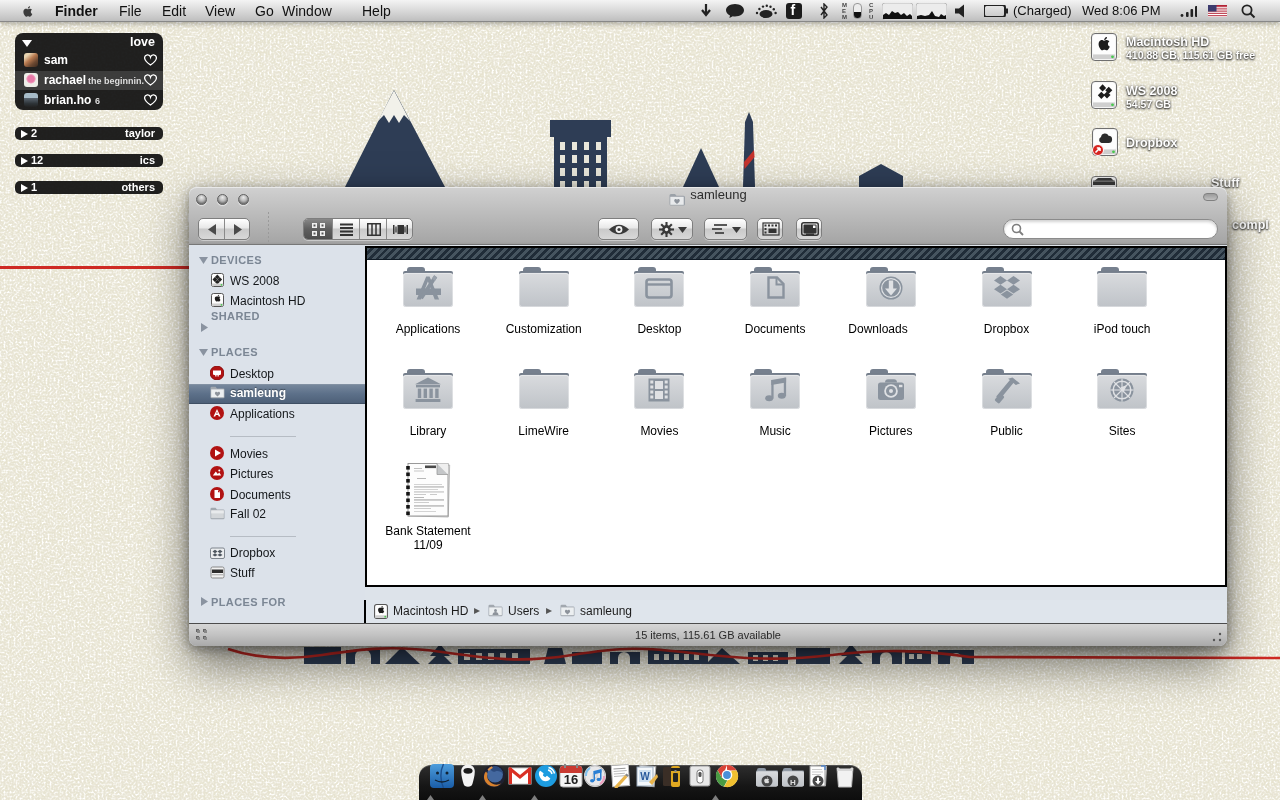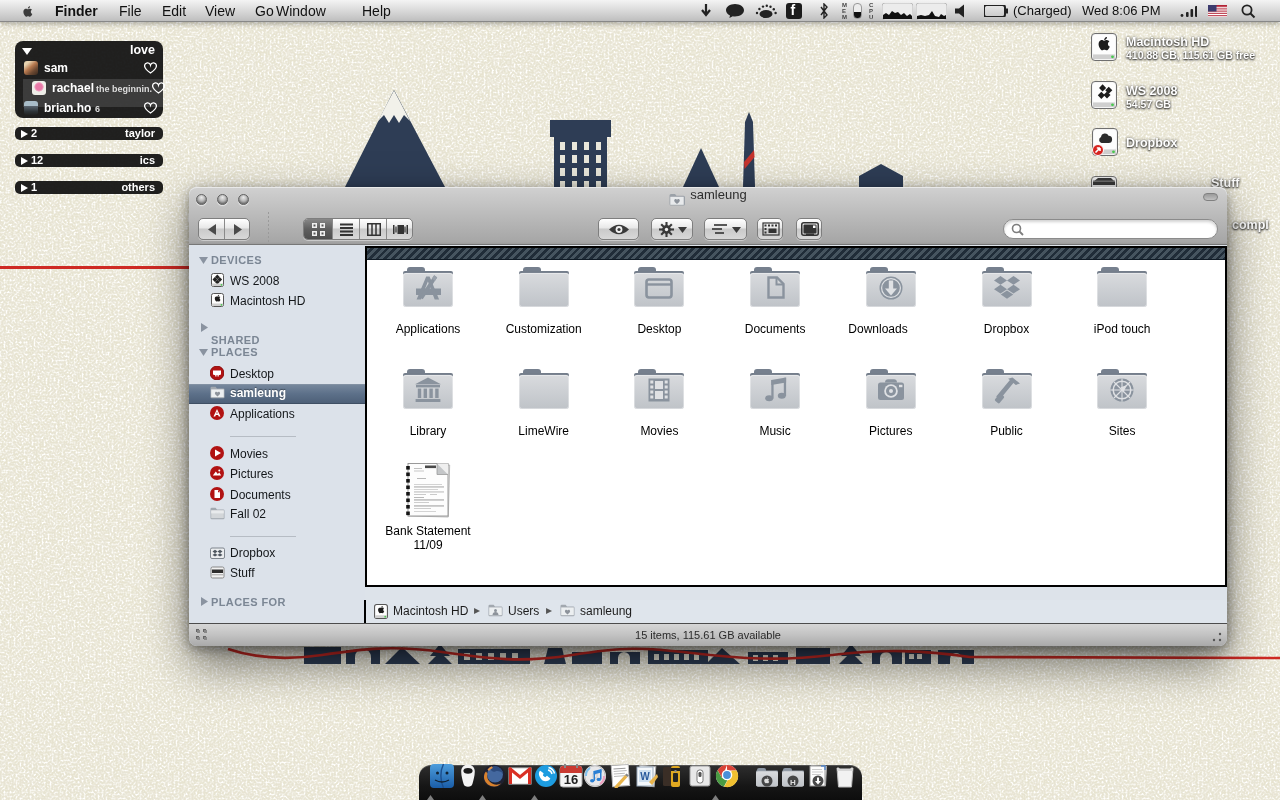--- a/index.html
+++ b/index.html
@@ -201,21 +201,21 @@
 
 <div id="menubar">
   <svg class="abs" style="left:21px;top:4px" width="13" height="15" viewBox="-20 -14 200 200">
       <path fill="#3c3c3c" d="M150.37 130.25c-2.45 5.66-5.35 10.87-8.71 15.66-4.58 6.53-8.33 11.05-11.22 13.56-4.48 4.12-9.28 6.23-14.42 6.35-3.69 0-8.14-1.05-13.32-3.18-5.197-2.12-9.973-3.17-14.34-3.17-4.58 0-9.492 1.05-14.746 3.17-5.262 2.13-9.501 3.24-12.742 3.35-4.929 0.21-9.842-1.96-14.746-6.52-3.13-2.73-7.045-7.41-11.735-14.04-5.032-7.08-9.169-15.29-12.41-24.65-3.471-10.11-5.211-19.9-5.211-29.378 0-10.857 2.346-20.221 7.045-28.068 3.693-6.303 8.606-11.275 14.755-14.925 6.149-3.65 12.793-5.51 19.948-5.629 3.915 0 9.049 1.211 15.429 3.591 6.362 2.388 10.447 3.599 12.238 3.599 1.339 0 5.877-1.416 13.57-4.239 7.275-2.618 13.415-3.702 18.445-3.275 13.63 1.1 23.87 6.473 30.68 16.153-12.19 7.386-18.22 17.731-18.1 31.002 0.11 10.337 3.86 18.939 11.23 25.769 3.34 3.17 7.07 5.62 11.22 7.36-0.9 2.61-1.85 5.11-2.86 7.51zM119.11 7.24c0 8.102-2.96 15.667-8.86 22.669-7.12 8.324-15.732 13.134-25.071 12.375-0.119-0.972-0.188-1.995-0.188-3.07 0-7.778 3.386-16.102 9.399-22.908 3.002-3.446 6.82-6.311 11.45-8.597 4.62-2.252 8.99-3.497 13.1-3.737 0.12 1.083 0.17 2.166 0.17 3.268z"></path>
     </svg>
   <span class="mitem bold" style="left:55px">Finder</span>
   <span class="mitem" style="left:119px">File</span>
   <span class="mitem" style="left:162px">Edit</span>
   <span class="mitem" style="left:205px">View</span>
   <span class="mitem" style="left:255px">Go</span>
-  <span class="mitem" style="left:276px">Window</span>
+  <span class="mitem" style="left:282px">Window</span>
   <span class="mitem" style="left:362px">Help</span>
 
   <svg class="abs" style="left:698px;top:3px" width="16" height="16">
       <path d="M8 1 V11 M4 7 L8 12 L12 7" stroke="#222" stroke-width="2.2" fill="none"></path>
     </svg>
   <svg class="abs" style="left:726px;top:4px" width="18" height="15">
       <path fill="#222" d="M9 0 C4 0 0 2.8 0 6.3 c0 2.2 1.6 4.1 4 5.2 L3.4 14 6.8 12.3 C7.5 12.4 8.2 12.5 9 12.5 c5 0 9-2.8 9-6.2 C18 2.8 14 0 9 0z"></path>
     </svg>
   <svg class="abs" style="left:755px;top:4px" width="22" height="14">
     <g fill="#222">
@@ -275,35 +275,35 @@
       </g>
     <rect width="8.5" height="6.5" fill="#3c3b6e"></rect>
   </svg>
   <svg class="abs" style="left:1241px;top:4px" width="15" height="15">
     <circle cx="6" cy="6" r="4.6" fill="none" stroke="#222" stroke-width="1.8"></circle>
     <line x1="9.5" y1="9.5" x2="13.5" y2="13.5" stroke="#222" stroke-width="2"></line>
   </svg>
 </div>
 
 <div id="widget">
-  <div class="wbox" style="left:15px;top:33px;width:148px;height:77px;margin-top:8px;">
+  <div class="wbox" style="left:15px;top:33px;width:148px;height:77px;">
     <svg class="abs" style="left:7px;top:6px" width="10" height="8">
         <polygon points="0,1 10,1 5,8" fill="#fff"></polygon>
       </svg>
     <span class="abs" style="right:8px;top:2px;font-size:12.5px;font-weight:bold">love</span>
 
     <div class="abs" style="left:0;top:19px;width:100%;height:17px;">
       <div class="abs" style="left:9px;top:1px;width:14px;height:14px;border-radius:3px;background:linear-gradient(140deg,#e8d4b0 20%,#b87a50 45%,#6e4a32 70%,#3a2a20)"></div>
       <span class="abs" style="left:29px;top:1px;font-size:12px;font-weight:bold">sam</span>
       <svg class="abs" style="right:6px;top:2px" width="13" height="12" viewBox="0 0 13 12">
           <path d="M6.5 11 C2 7.8 0.6 5.9 0.6 3.9 a3 3 0 0 1 5.9-0.8 a3 3 0 0 1 5.9 0.8 c0 2-1.4 3.9-5.9 7.1z" fill="none" stroke="#fff" stroke-width="1.3"></path>
         </svg>
     </div>
 
-    <div class="abs" style="left:8px;top:38px;width:100%;height:28px;background:rgba(255,255,255,0.13)">
+    <div class="abs" style="left:0;top:38px;width:100%;height:19px;background:rgba(255,255,255,0.13)">
       <div class="abs" style="left:9px;top:2px;width:14px;height:14px;border-radius:3px;background:radial-gradient(circle at 50% 42%, #e87aa8 0 30%, #f0b8cc 42%, #eeeee8 46%)"></div>
       <span class="abs" style="left:29px;top:2px;font-size:12px;font-weight:bold">rachael</span>
       <span class="abs" style="left:73px;top:5px;font-size:9px;font-weight:bold;color:#ddd;width:56px;overflow:hidden;white-space:nowrap">the beginnin...</span>
       <svg class="abs" style="right:6px;top:3px" width="13" height="12" viewBox="0 0 13 12">
           <path d="M6.5 11 C2 7.8 0.6 5.9 0.6 3.9 a3 3 0 0 1 5.9-0.8 a3 3 0 0 1 5.9 0.8 c0 2-1.4 3.9-5.9 7.1z" fill="none" stroke="#fff" stroke-width="1.3"></path>
         </svg>
     </div>
 
     <div class="abs" style="left:0;top:59px;width:100%;height:17px;">
       <div class="abs" style="left:9px;top:1px;width:14px;height:14px;border-radius:3px;background:linear-gradient(#a8bcc8 35%,#5a6570 36%,#2e3438 75%,#222)"></div>
@@ -548,21 +548,21 @@
     <svg class="abs" style="left:22px;top:47px" width="13" height="14" viewBox="0 0 13 14">
       <rect x="0.5" y="0.5" width="12" height="13" rx="2" fill="#fdfdfd" stroke="#555"></rect>
       <g transform="translate(3.1,1.6) scale(0.042)">
           <path fill="#1c1c1c" d="M150.37 130.25c-2.45 5.66-5.35 10.87-8.71 15.66-4.58 6.53-8.33 11.05-11.22 13.56-4.48 4.12-9.28 6.23-14.42 6.35-3.69 0-8.14-1.05-13.32-3.18-5.197-2.12-9.973-3.17-14.34-3.17-4.58 0-9.492 1.05-14.746 3.17-5.262 2.13-9.501 3.24-12.742 3.35-4.929 0.21-9.842-1.96-14.746-6.52-3.13-2.73-7.045-7.41-11.735-14.04-5.032-7.08-9.169-15.29-12.41-24.65-3.471-10.11-5.211-19.9-5.211-29.378 0-10.857 2.346-20.221 7.045-28.068 3.693-6.303 8.606-11.275 14.755-14.925 6.149-3.65 12.793-5.51 19.948-5.629 3.915 0 9.049 1.211 15.429 3.591 6.362 2.388 10.447 3.599 12.238 3.599 1.339 0 5.877-1.416 13.57-4.239 7.275-2.618 13.415-3.702 18.445-3.275 13.63 1.1 23.87 6.473 30.68 16.153-12.19 7.386-18.22 17.731-18.1 31.002 0.11 10.337 3.86 18.939 11.23 25.769 3.34 3.17 7.07 5.62 11.22 7.36-0.9 2.61-1.85 5.11-2.86 7.51zM119.11 7.24c0 8.102-2.96 15.667-8.86 22.669-7.12 8.324-15.732 13.134-25.071 12.375-0.119-0.972-0.188-1.995-0.188-3.07 0-7.778 3.386-16.102 9.399-22.908 3.002-3.446 6.82-6.311 11.45-8.597 4.62-2.252 8.99-3.497 13.1-3.737 0.12 1.083 0.17 2.166 0.17 3.268z"></path>
         </g>
       <rect x="1" y="10.5" width="11" height="2.5" fill="#cfcfcf"></rect>
         <circle cx="10.5" cy="11.8" r="0.9" fill="#49c94e"></circle>
     </svg>
     <span class="sitem" style="top:48px">Macintosh HD</span>
 
-    <span class="shead" style="left:22px;top:88px">SHARED</span>
+    <span class="shead" style="left:22px;top:64px">SHARED</span>
     <svg class="abs" style="left:11px;top:77px" width="8" height="9">
         <polygon points="1,0 8,4.5 1,9" fill="#8a93a0"></polygon>
       </svg>
 
     <span class="shead" style="left:22px;top:100px">PLACES</span>
     <svg class="abs" style="left:10px;top:102px" width="9" height="8">
         <polygon points="0,1 9,1 4.5,8" fill="#8a93a0"></polygon>
       </svg>
 
     <svg class="abs" style="left:21px;top:120px" width="14" height="14">

